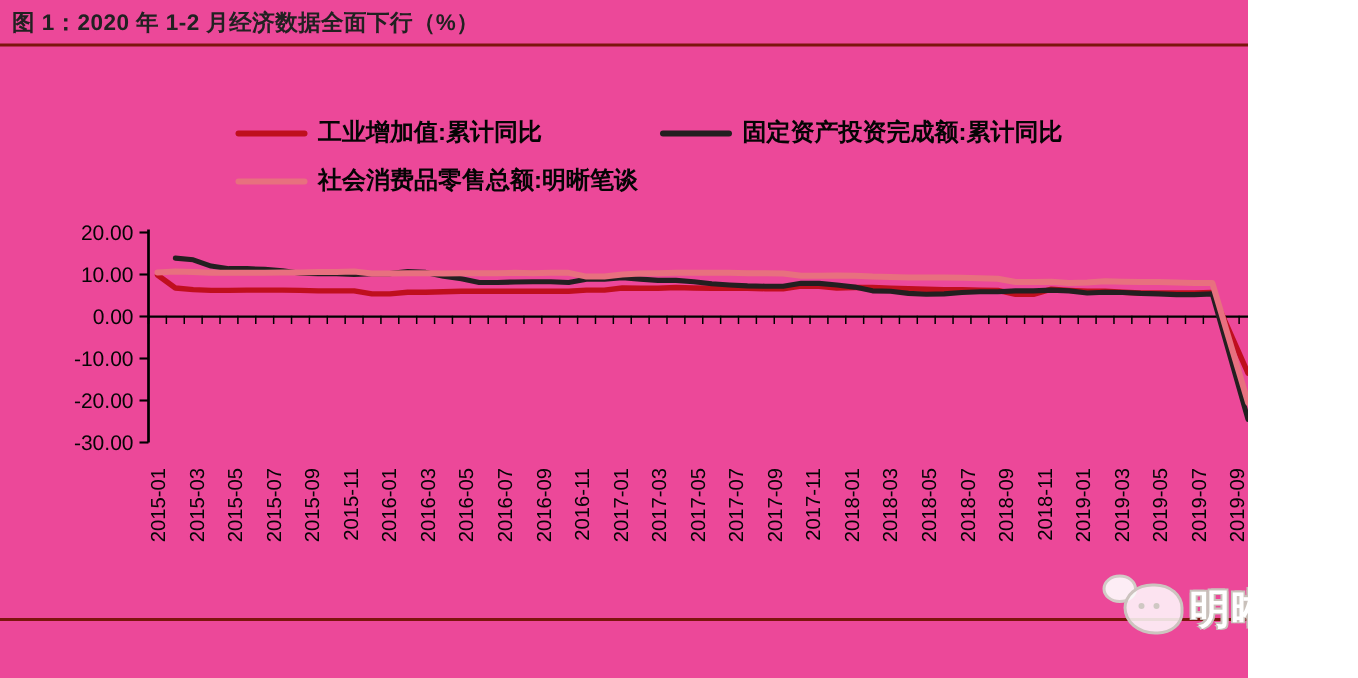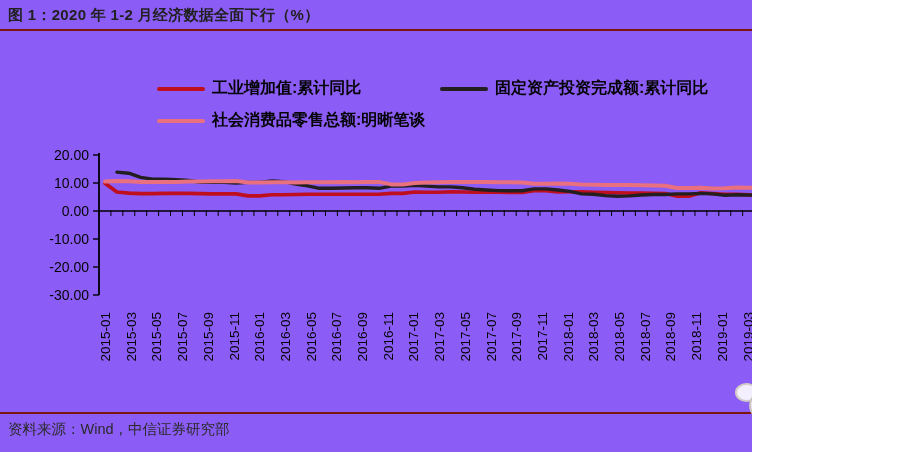--- a/index.html
+++ b/index.html
@@ -1,17 +1,17 @@
 <!DOCTYPE html>
 <html><head>
 <meta charset="utf-8">
 <style>
   html,body{margin:0;padding:0;}
   body{font-family:"Liberation Sans","DejaVu Sans",sans-serif;background:#ffffff;}
-  #figure{position:relative;width:752px;height:452px;background:#8b5cf6;overflow:hidden;}
+  #figure{position:relative;width:832px;height:452px;background:#ec4899;overflow:hidden;}
 
   .page-title{position:absolute;left:8px;top:6px;font-size:15px;font-weight:bold;color:#212121;letter-spacing:0.3px;}
   .title-rule{position:absolute;left:0;top:29px;width:882px;height:2.4px;background:#7c150e;}
 
   .legend-item{position:absolute;display:flex;align-items:center;}
   .legend-swatch{width:48px;height:4px;border-radius:2px;margin-right:7px;flex:0 0 auto;}
   .legend-label{font-size:16px;font-weight:bold;color:#050505;white-space:nowrap;}
   #legend-item-industrial{left:157px;top:78px;}
   #legend-item-fai{left:440px;top:78px;}
   #legend-item-retail{left:157px;top:110px;}
@@ -157,21 +157,20 @@
       <text transform="translate(803.9 312) rotate(-90)" text-anchor="end" font-size="13.5" fill="#050505">2019-07</text>
       <text transform="translate(829.6 312) rotate(-90)" text-anchor="end" font-size="13.5" fill="#050505">2019-09</text>
       <text transform="translate(855.3 312) rotate(-90)" text-anchor="end" font-size="13.5" fill="#050505">2019-11</text>
       <text transform="translate(881.0 312) rotate(-90)" text-anchor="end" font-size="13.5" fill="#050505">2020-01</text>
       <polyline points="105.0,183.3 116.9,192.0 128.8,193.1 140.7,193.6 152.6,193.6 164.6,193.4 176.5,193.4 188.4,193.4 200.3,193.6 212.2,193.9 224.2,193.9 236.1,193.9 248.0,195.9 259.9,195.9 271.8,194.8 283.8,194.8 295.7,194.5 307.6,194.2 319.5,194.2 331.4,194.2 343.3,194.2 355.3,194.2 367.2,194.2 379.1,194.2 391.0,193.4 402.9,193.4 414.9,192.0 426.8,192.2 438.7,192.2 450.6,191.7 462.5,192.0 474.5,192.2 486.4,192.2 498.3,192.2 510.2,192.5 522.1,192.5 534.1,190.8 546.0,190.8 557.9,192.0 569.8,191.7 581.7,191.7 593.7,192.2 605.6,192.5 617.5,192.8 629.4,193.1 641.3,193.1 653.3,193.4 665.2,193.6 677.1,196.2 689.0,196.2 700.9,192.8 712.8,193.6 724.8,194.2 736.7,194.2 748.6,194.8 760.5,195.3 772.4,195.3 784.4,195.3 796.3,195.3 808.2,195.0 832.0,248.8" fill="none" stroke="#bf0f1e" stroke-width="3.6" stroke-linejoin="round" stroke-linecap="round"></polyline>
       <polyline points="116.9,172.1 128.8,173.2 140.7,177.4 152.6,179.1 164.6,179.1 176.5,179.6 188.4,180.5 200.3,182.2 212.2,182.4 224.2,182.4 236.1,183.0 248.0,182.4 259.9,182.4 271.8,181.0 283.8,181.6 295.7,184.1 307.6,185.8 319.5,188.3 331.4,188.3 343.3,188.0 355.3,187.8 367.2,187.8 379.1,188.3 391.0,186.1 402.9,186.1 414.9,185.2 426.8,186.1 438.7,186.9 450.6,186.9 462.5,187.8 474.5,189.2 486.4,190.0 498.3,190.6 510.2,190.8 522.1,190.8 534.1,188.9 546.0,188.9 557.9,190.0 569.8,191.4 581.7,193.9 593.7,194.2 605.6,195.6 617.5,196.2 629.4,195.9 641.3,195.0 653.3,194.5 665.2,194.5 677.1,193.9 689.0,193.9 700.9,193.4 712.8,193.9 724.8,195.3 736.7,194.8 748.6,195.0 760.5,195.6 772.4,195.9 784.4,196.4 796.3,196.4 808.2,195.9 832.0,279.6" fill="none" stroke="#231f20" stroke-width="3.4" stroke-linejoin="round" stroke-linecap="round"></polyline>
       <polyline points="105.0,181.6 116.9,181.0 128.8,181.3 140.7,181.9 152.6,181.9 164.6,181.9 176.5,181.9 188.4,181.6 200.3,181.6 212.2,181.3 224.2,181.3 236.1,181.0 248.0,182.4 259.9,182.4 271.8,182.2 283.8,182.2 295.7,182.4 307.6,182.2 319.5,182.2 331.4,182.2 343.3,181.9 355.3,182.2 367.2,181.9 379.1,181.9 391.0,184.4 402.9,184.4 414.9,183.0 426.8,182.4 438.7,182.2 450.6,181.9 462.5,181.9 474.5,181.9 486.4,181.9 498.3,182.2 510.2,182.2 522.1,182.4 534.1,183.8 546.0,183.8 557.9,183.6 569.8,183.8 581.7,184.4 593.7,184.7 605.6,185.0 617.5,185.0 629.4,185.0 641.3,185.2 653.3,185.5 665.2,185.8 677.1,188.0 689.0,188.0 700.9,187.8 712.8,188.6 724.8,188.3 736.7,187.5 748.6,187.8 760.5,188.0 772.4,188.0 784.4,188.3 796.3,188.6 808.2,188.6 832.0,268.4" fill="none" stroke="#e8707f" stroke-width="4" stroke-linejoin="round" stroke-linecap="round"></polyline>
     </svg>
 
   <div class="source-rule"></div>
-  <div class="source-text">资料来源：Wind，中信证券研究部</div>
 
   <div class="watermark">
     <div class="wm-bubble-small"></div>
     <div class="wm-bubble-big">
       <span class="wm-dot" style="left:8px;top:11px;"></span>
       <span class="wm-dot" style="left:18px;top:11px;"></span>
     </div>
     <div class="wm-text">明晰笔谈</div>
   </div>
 

